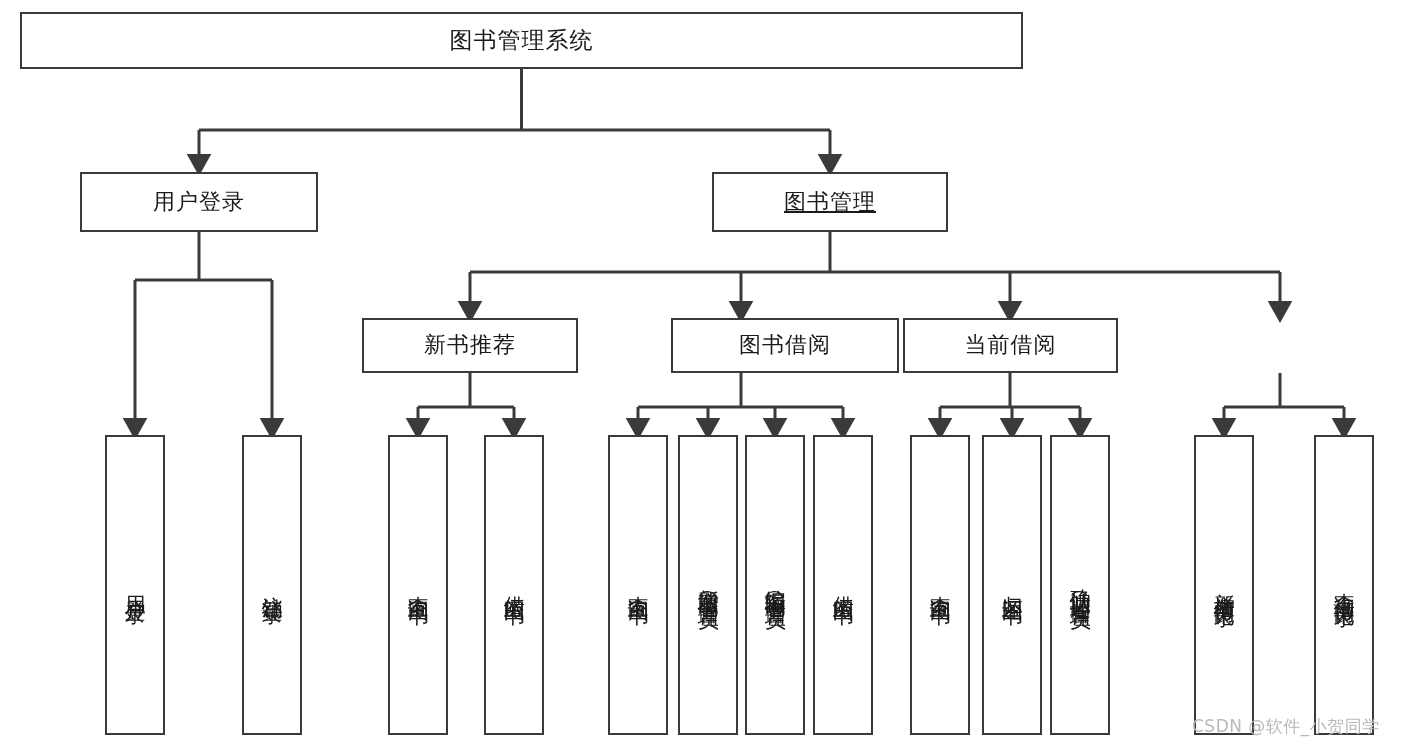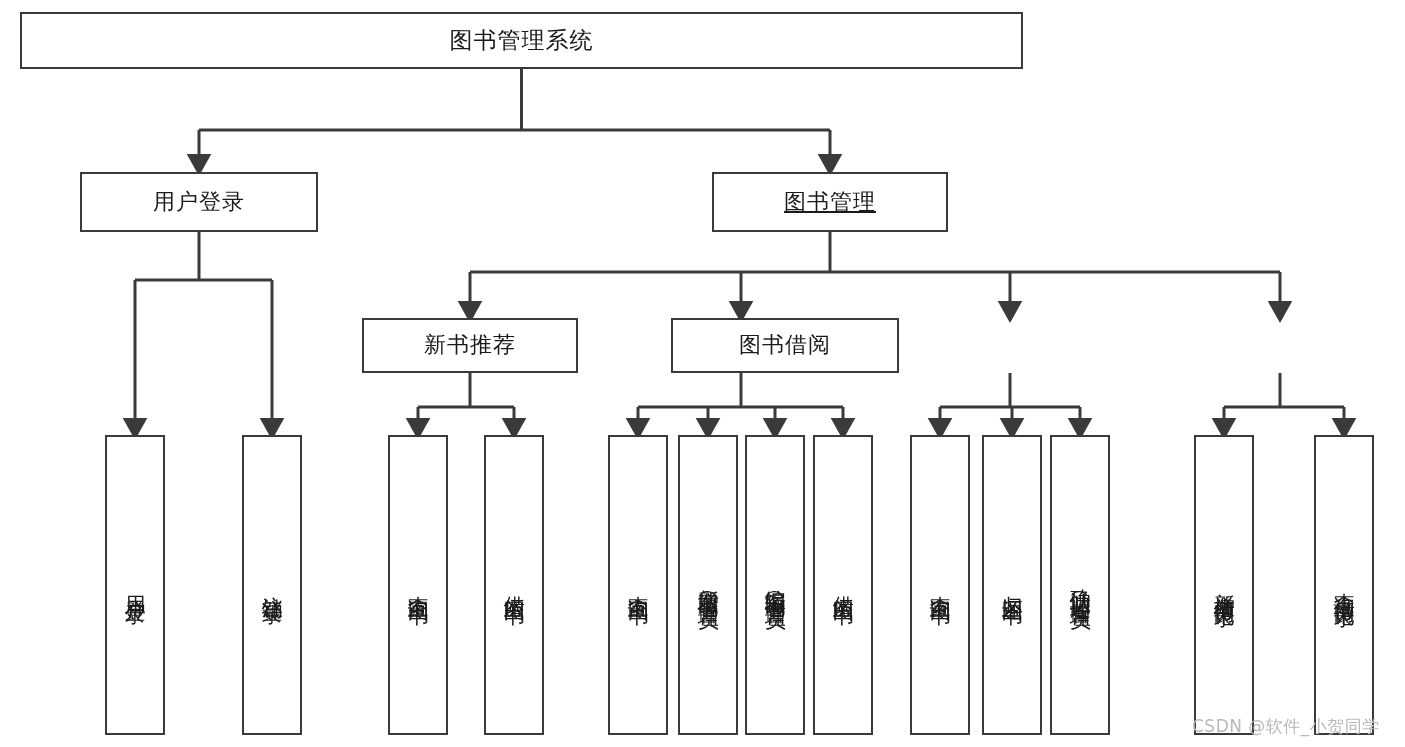--- a/index.html
+++ b/index.html
@@ -128,20 +128,23 @@
   <div class="node horiz" style="left: 712px; top: 172px; width: 236px; height: 60px; text-decoration: underline;">
     <span class="label">图书管理</span>
   </div>
 
   <div class="node horiz" style="left: 362px; top: 318px; width: 216px; height: 55px;">
     <span class="label">新书推荐</span>
   </div>
   <div class="node horiz" style="left: 632px; top: 318px; width: 228px; height: 55px; margin-left: 39px;">
     <span class="label">图书借阅</span>
   </div>
+  <div class="node horiz" style="left: 903px; top: 318px; width: 215px; height: 55px;">
+    <span class="label">当前借阅</span>
+  </div>
 
   <div class="node vert" style="left: 105px; top: 435px; width: 60px; height: 300px;">
     <span class="label">用户登录</span>
   </div>
   <div class="node vert" style="left: 242px; top: 435px; width: 60px; height: 300px;">
     <span class="label">注销登录</span>
   </div>
   <div class="node vert" style="left: 388px; top: 435px; width: 60px; height: 300px;">
     <span class="label">查询图书</span>
   </div>

